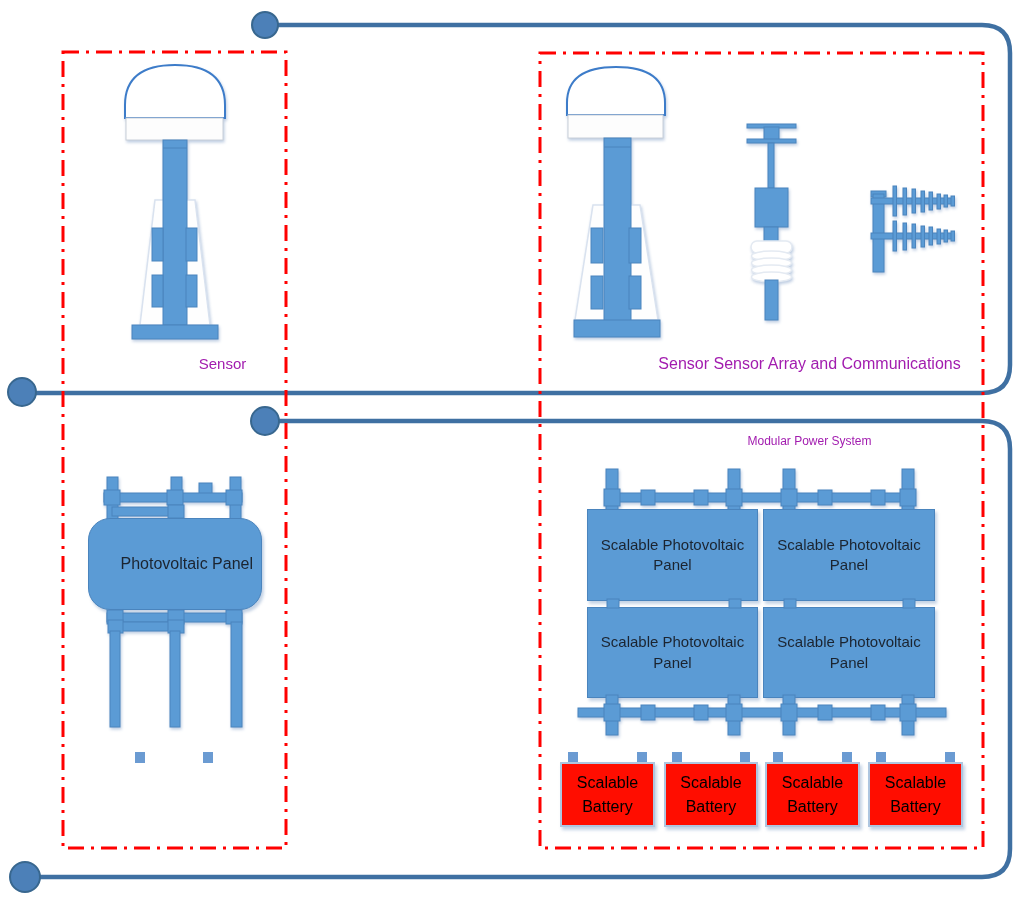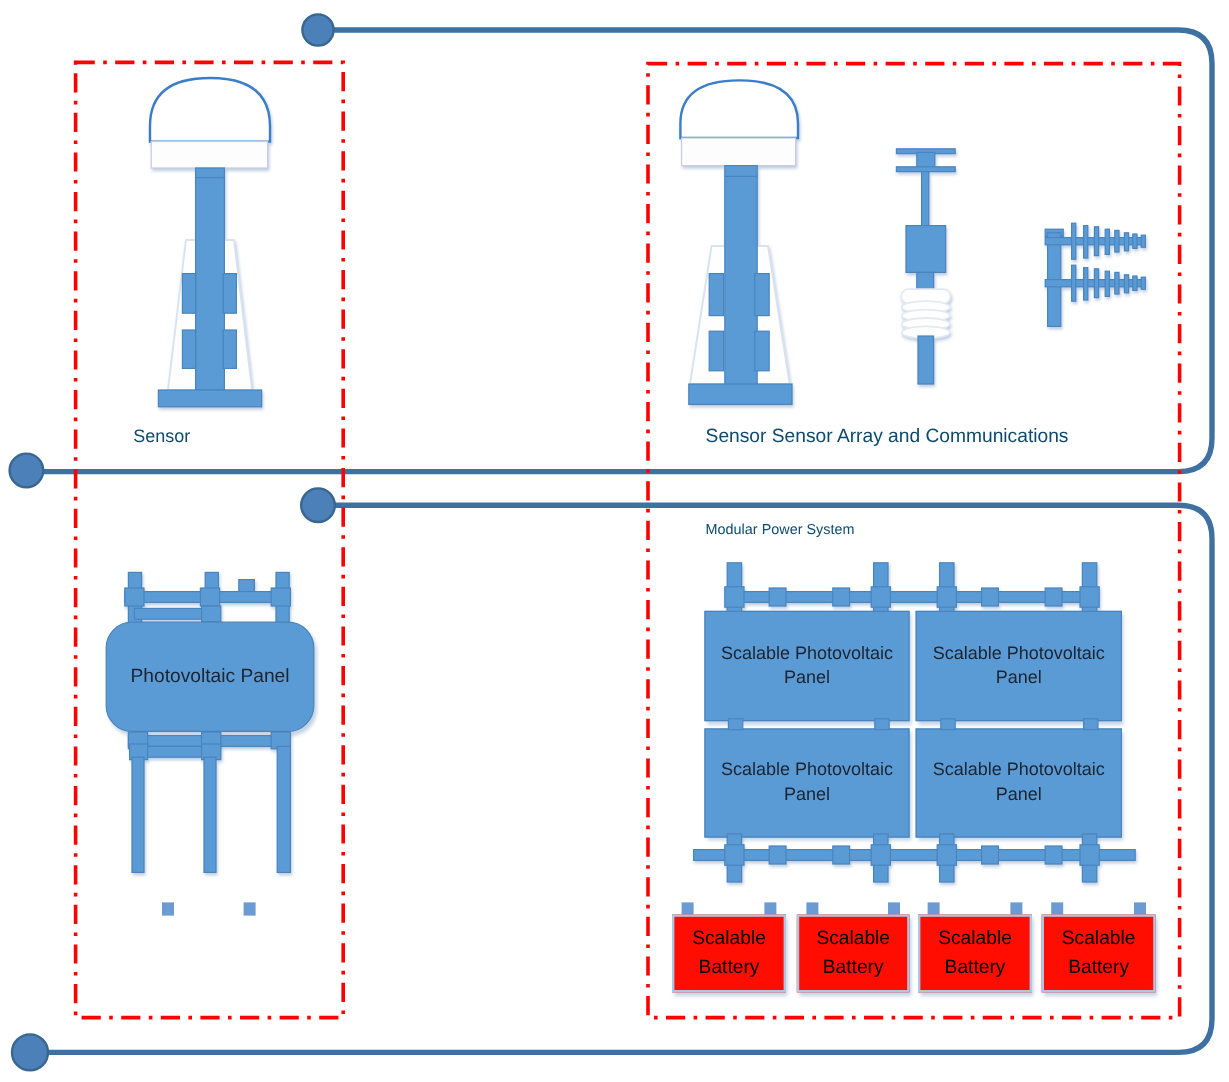--- a/index.html
+++ b/index.html
@@ -16,32 +16,32 @@
   .f-white{fill:#FDFDFD;stroke:#C9CFD8;stroke-width:1;}
   .f-dome{fill:#FFFFFF;stroke:var(--dome-stroke);stroke-width:2;}
   .f-ghost{fill:#FEFEFE;stroke:var(--light-outline);stroke-width:1.5;}
   .coil{fill:#FFFFFF;stroke:#E4EAF2;stroke-width:1.5;}
   .sh{filter:drop-shadow(1.5px 2px 1.5px rgba(110,145,190,.45));}
   .bracket{fill:none;stroke:var(--line-blue);stroke-width:4.5;}
   .node{fill:var(--node-fill);stroke:var(--node-stroke);stroke-width:2;}
   .redbox{fill:none;stroke:var(--dash-red);stroke-width:3;stroke-dasharray:16 7 3 7;}
   .panel{
     position:absolute;background:var(--shape-blue);border:1px solid var(--shape-stroke);
-    display:flex;align-items:center;justify-content:center;text-align:center;
+    display:flex;align-items:center;justify-content:flex-end;text-align:center;
     color:var(--text-dark);font-size:15px;line-height:1.35;
     box-shadow:2px 3px 3px rgba(110,145,190,.4);box-sizing:border-box;padding:2px 8px;
   }
   .battery{
     position:absolute;background:var(--battery-red);border:2px solid var(--battery-stroke);
     display:flex;align-items:center;justify-content:center;text-align:center;
     color:#000;font-size:16px;line-height:1.45;
     box-shadow:2px 3px 3px rgba(110,145,190,.4);box-sizing:border-box;
   }
   .terminal{position:absolute;width:10px;height:11px;background:var(--terminal-blue);}
-  .lbl{position:absolute;color:#0c4a6e;padding-left:48px;}
+  .lbl{position:absolute;color:#a21caf;text-align:center;padding-left:48px;}
 </style>
 </head>
 <body>
 
 <div id="canvas" style="--shape-blue: #5B9BD5; --shape-stroke: #4A84BD; --line-blue: #3F70A2; --node-fill: #4C80B8; --dash-red: #FF0000; --battery-red: #FF0D00; --terminal-blue: #6B9BD2; --text-dark: #1B2430;">
 
   <svg width="1024" height="902" viewBox="0 0 1024 902">
     <g>
       <path class="bracket" d="M265 25 H982 Q1010 25 1010 53 V365 Q1010 393 982 393 H22"></path>
       <circle class="node" cx="265" cy="25" r="13"></circle>

